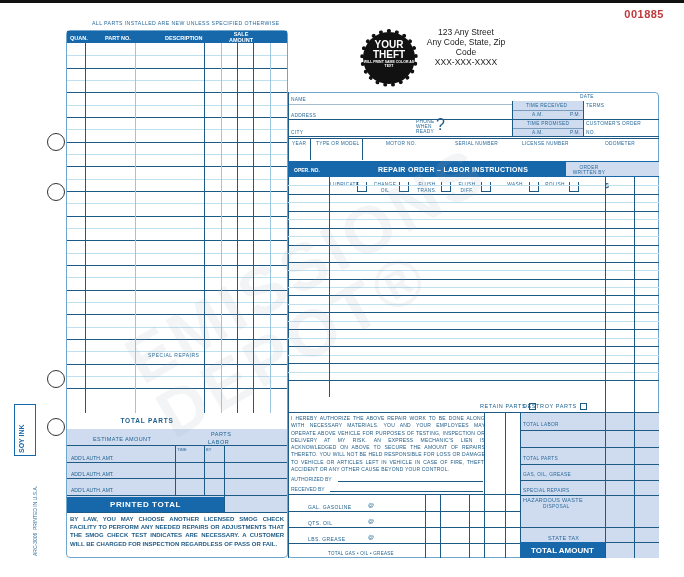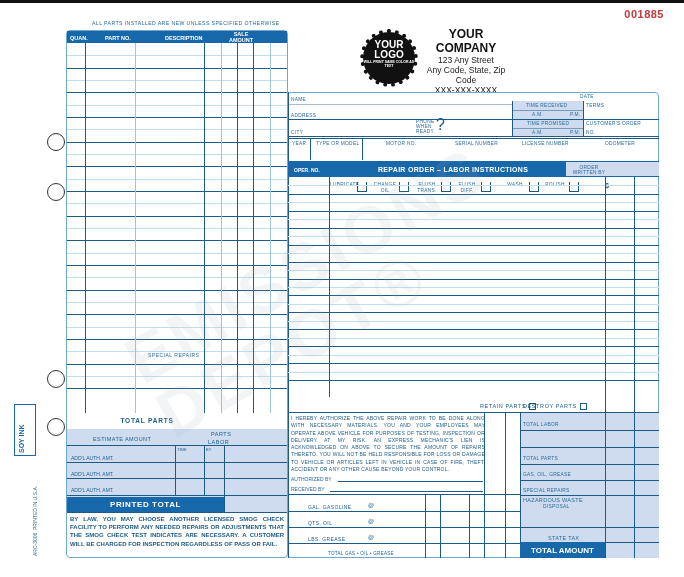--- a/index.html
+++ b/index.html
@@ -43,25 +43,24 @@
 
 <div class="printer">
   <span class="brand">SOY INK</span>
 </div>
 <div class="side-text" style="left:32px;top:530px;">PRINTED IN U.S.A.</div>
 <div class="side-text" style="left:32px;top:556px;">ARC-3006</div>
 
 <div class="serial">001885</div>
 
 <div class="logo">
-  <span class="l1">YOUR LOGO</span>
+  <span class="l1">YOUR THEFT</span>
   <span class="l2">WILL PRINT SAME COLOR AS TEXT</span>
 </div>
 <div class="company">
-  <div class="name">YOUR COMPANY</div>
   <div class="ln">123 Any Street</div>
   <div class="ln">Any Code, State, Zip Code</div>
   <div class="ln">XXX-XXX-XXXX</div>
 </div>
 
 <div class="abs tiny" style="left:92px;top:20px;font-size:5.2px;">ALL PARTS INSTALLED ARE NEW UNLESS SPECIFIED OTHERWISE</div>
 
 <div class="abs" style="left:66px;top:30px;width:222px;height:528px;border:1px solid #6fa8cc;border-radius:4px;"></div>
 
 <div class="abs hdr" style="left:67px;top:31px;width:220px;height:12px;">

